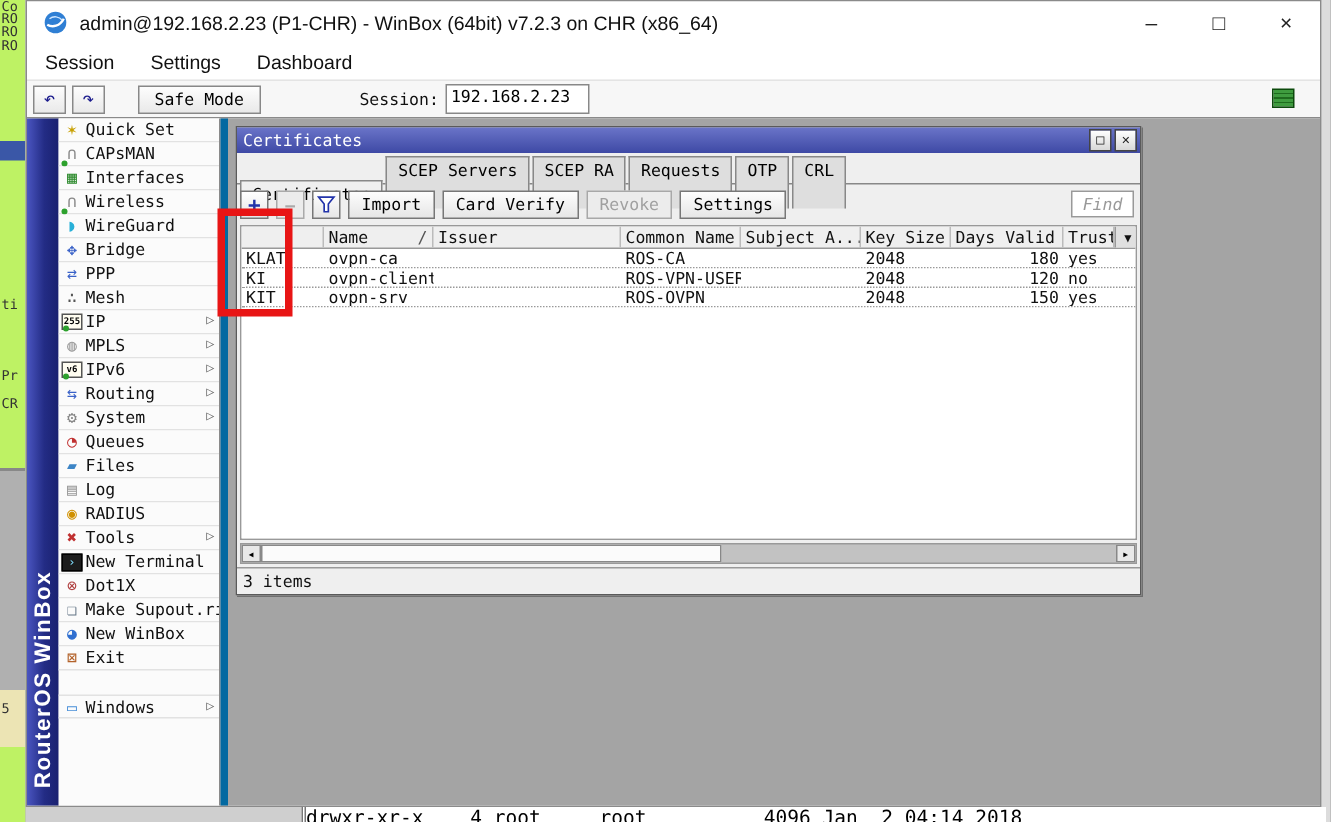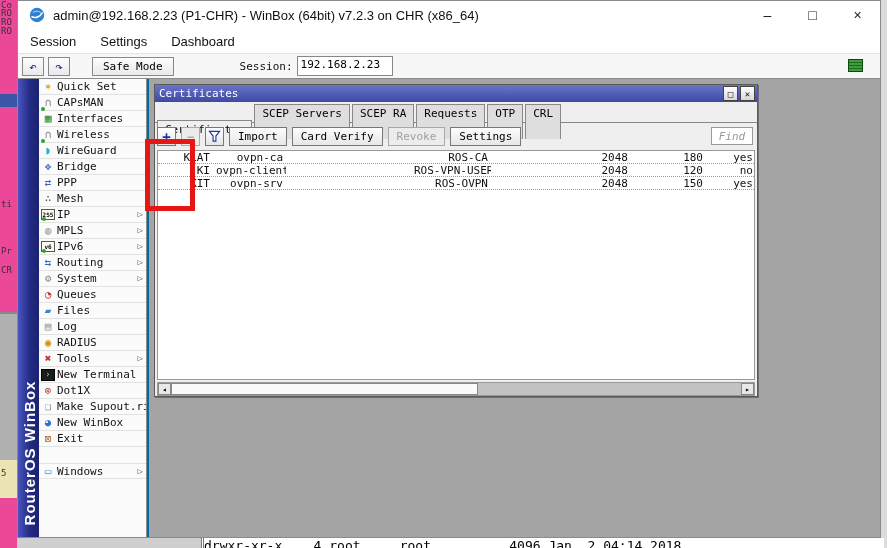--- a/index.html
+++ b/index.html
@@ -1,20 +1,20 @@
 <!DOCTYPE html>
 <html><head>
 <meta charset="utf-8">
 <style>
   html,body{margin:0;padding:0;}
   body{width:887px;height:548px;position:relative;overflow:hidden;background:#dcdcdc;
        font-family:"DejaVu Sans Mono",monospace;}
 
   
-  #left-sliver{position:absolute;left:0;top:0;width:17px;height:548px;background:#ec4899;
+  #left-sliver{position:absolute;left:0;top:0;width:17px;height:548px;background:#bef264;
                border-right:1px solid #9a9a9a;overflow:hidden;}
   #left-sliver .frag{position:absolute;left:1px;font:9px "DejaVu Sans Mono",monospace;color:#333;white-space:nowrap;}
   #left-sliver .sel-row{position:absolute;left:0;top:94px;width:100%;height:13px;background:#3a57a7;}
   #left-sliver .dark-zone{position:absolute;left:0;top:312px;width:100%;height:146px;background:#b0b0b0;border-top:2px solid #888;}
   #left-sliver .yellow-zone{position:absolute;left:0;top:460px;width:100%;height:38px;background:#ece4b4;}
 
   
   #main-window{position:absolute;left:17px;top:0;width:864px;height:538px;background:#fff;
                border:1px solid #8a8a8a;box-sizing:border-box;}
   #titlebar{height:28px;display:flex;align-items:center;position:relative;background:#fff;}
@@ -47,21 +47,21 @@
   .side-item{height:16px;display:flex;align-items:center;border-bottom:1px solid #e2e2e2;
              position:relative;padding-left:2px;box-sizing:border-box;background:#fbfbfb;}
   .side-item.gap{margin-top:16px;border-top:1px solid #e2e2e2;}
   .side-icon{width:14px;height:13px;flex:none;display:flex;align-items:center;justify-content:center;
              font-size:11px;line-height:11px;position:relative;}
   .side-icon.boxed{font-size:6px;border:1px solid #555;background:#fffdf0;color:#000;height:9px;width:12px;font-weight:bold;}
   .side-icon.darkbox{background:#1c1c1c;color:#7fdfff;border:1px solid #000;height:10px;width:12px;font-size:8px;}
   .side-icon.dot::after{content:"";position:absolute;left:0;bottom:-2px;width:4px;height:4px;background:#2da12d;border-radius:2px;}
   .side-label{font:11px "DejaVu Sans Mono",monospace;color:#111;margin-left:2px;white-space:nowrap;}
   .side-arrow{position:absolute;right:3px;top:2px;color:#666;font-size:9px;}
-  #mdi{flex:1;background:#a4a4a4;position:relative;border-left:2px solid #0369a1;}
+  #mdi{flex:1;background:#a4a4a4;position:relative;border-left:5px solid #0369a1;}
 
   
   #cert-window{position:absolute;left:5px;top:5px;width:604px;height:313px;background:#efefef;
                border:1px solid #5a5a5a;box-shadow:1px 1px 0 #6f6f6f;box-sizing:border-box;
                display:flex;flex-direction:column;}
   #cw-titlebar{height:17px;flex:none;background:linear-gradient(#6a74c8,#3e49a5);color:#fff;
                font:11px "DejaVu Sans Mono",monospace;display:flex;align-items:center;
                padding:0 2px 0 4px;position:relative;}
   .cw-btn{width:13px;height:13px;margin-left:2px;border:1px solid #444;background:linear-gradient(#fff,#d8d8d8);
           color:#222;font:bold 9px "DejaVu Sans Mono",monospace;display:flex;align-items:center;justify-content:center;}
@@ -85,21 +85,21 @@
             justify-content:center;box-sizing:border-box;}
   #cw-grid{flex:1;margin:0 2px;border:1px solid #999;background:#fff;overflow:hidden;display:flex;flex-direction:column;}
   #grid-header{flex:none;display:flex;height:15px;background:#efefef;border-bottom:1px solid #999;box-sizing:border-box;}
   .th{box-sizing:border-box;border-right:1px solid #bbb;padding:1px 3px;font:11px "DejaVu Sans Mono",monospace;
       overflow:hidden;white-space:nowrap;color:#111;}
   .th .sort{float:right;color:#555;}
   #col-selector{width:16px;flex:none;background:#e0e0e0;border-left:1px solid #999;display:flex;
                 align-items:center;justify-content:center;font-size:8px;color:#111;}
   .trow{display:flex;height:13px;background:#fff;border-bottom:1px dotted #999;box-sizing:border-box;}
   .td{box-sizing:border-box;padding:0 3px;font:11px "DejaVu Sans Mono",monospace;overflow:hidden;
-      white-space:nowrap;color:#111;text-align:right;}
+      white-space:nowrap;color:#111;}
   .td.right{text-align:right;}
   #grid-fill{flex:1;background:#fff;}
   #cw-hscroll{flex:none;height:14px;margin:2px 2px 0 2px;background:#c2c2c2;border:1px solid #999;
               position:relative;box-sizing:border-box;}
   .scroll-arrow{position:absolute;top:0;width:13px;height:12px;background:#e8e8e8;border:1px solid #888;
                 display:flex;align-items:center;justify-content:center;font-size:8px;color:#000;box-sizing:border-box;}
   #scroll-left{left:0;}
   #scroll-right{right:0;}
   #scroll-thumb{position:absolute;left:13px;top:0;width:307px;height:12px;background:#fbfbfb;
                 border:1px solid #888;box-sizing:border-box;}
@@ -302,20 +302,31 @@
           </span>
           <span id="cert-text-buttons" style="display:flex;gap:5px;">
               <span class="txtbtn">Import</span>
               <span class="txtbtn">Card Verify</span>
               <span class="txtbtn disabled">Revoke</span>
               <span class="txtbtn">Settings</span>
             </span>
           <span id="find-box">Find</span>
         </div>
         <div id="cw-grid">
+          <div id="grid-header">
+              <span class="th" style="width: 55px; flex: 0 0 auto;"></span>
+              <span class="th" style="width: 73px; flex: 0 0 auto;">Name<span class="sort">∕</span></span>
+              <span class="th" style="width: 125px; flex: 0 0 auto;">Issuer</span>
+              <span class="th" style="width: 80px; flex: 0 0 auto;">Common Name</span>
+              <span class="th" style="width: 80px; flex: 0 0 auto;">Subject A...</span>
+              <span class="th" style="width: 60px; flex: 0 0 auto;">Key Size</span>
+              <span class="th" style="width: 75px; flex: 0 0 auto;">Days Valid</span>
+              <span class="th" style="width: 34px; flex: 0 0 auto;">Trust</span>
+              <span id="col-selector">▼</span>
+            </div>
           <div id="grid-rows">
               <div class="trow">
                 <span class="td" style="width: 55px; flex: 0 0 auto;">KLAT</span>
                 <span class="td" style="width: 73px; flex: 0 0 auto;">ovpn-ca</span>
                 <span class="td" style="width: 125px; flex: 0 0 auto;"></span>
                 <span class="td" style="width: 80px; flex: 0 0 auto;">ROS-CA</span>
                 <span class="td" style="width: 80px; flex: 0 0 auto;"></span>
                 <span class="td" style="width: 60px; flex: 0 0 auto;">2048</span>
                 <span class="td right" style="width: 75px; flex: 0 0 auto;">180</span>
                 <span class="td" style="width: 50px; flex: 0 0 auto;">yes</span>
@@ -341,20 +352,21 @@
                 <span class="td" style="width: 50px; flex: 0 0 auto;">yes</span>
               </div>
             </div>
           <div id="grid-fill"></div>
         </div>
         <div id="cw-hscroll">
           <span class="scroll-arrow" id="scroll-left">◂</span>
           <span id="scroll-thumb"></span>
           <span class="scroll-arrow" id="scroll-right">▸</span>
         </div>
+        <div id="cw-status">3 items</div>
       </div>
     </div>
   </div>
 </div>
 
 <div id="red-annotation"></div>
 
 <div id="bottom-gray"></div>
 <div id="bottom-terminal">
   <span>drwxr-xr-x    4 root     root          4096 Jan  2 04:14 2018</span>

